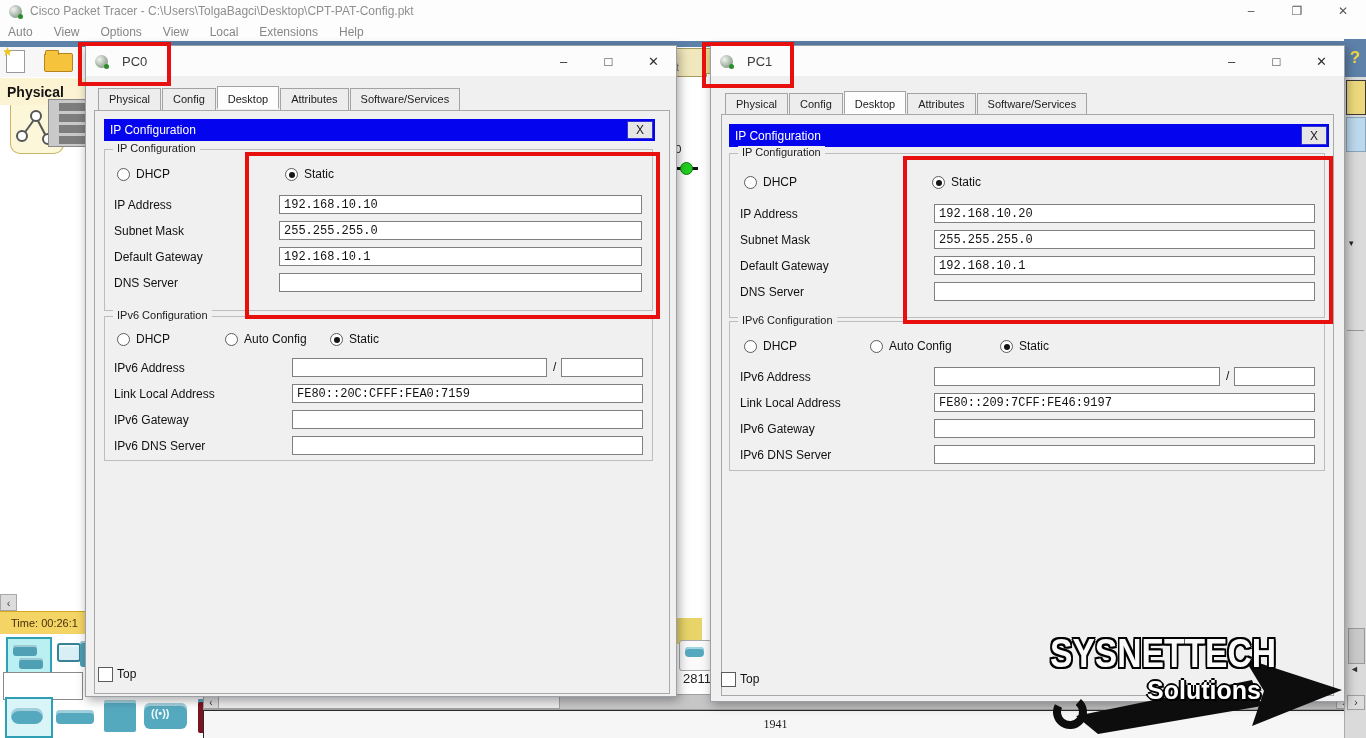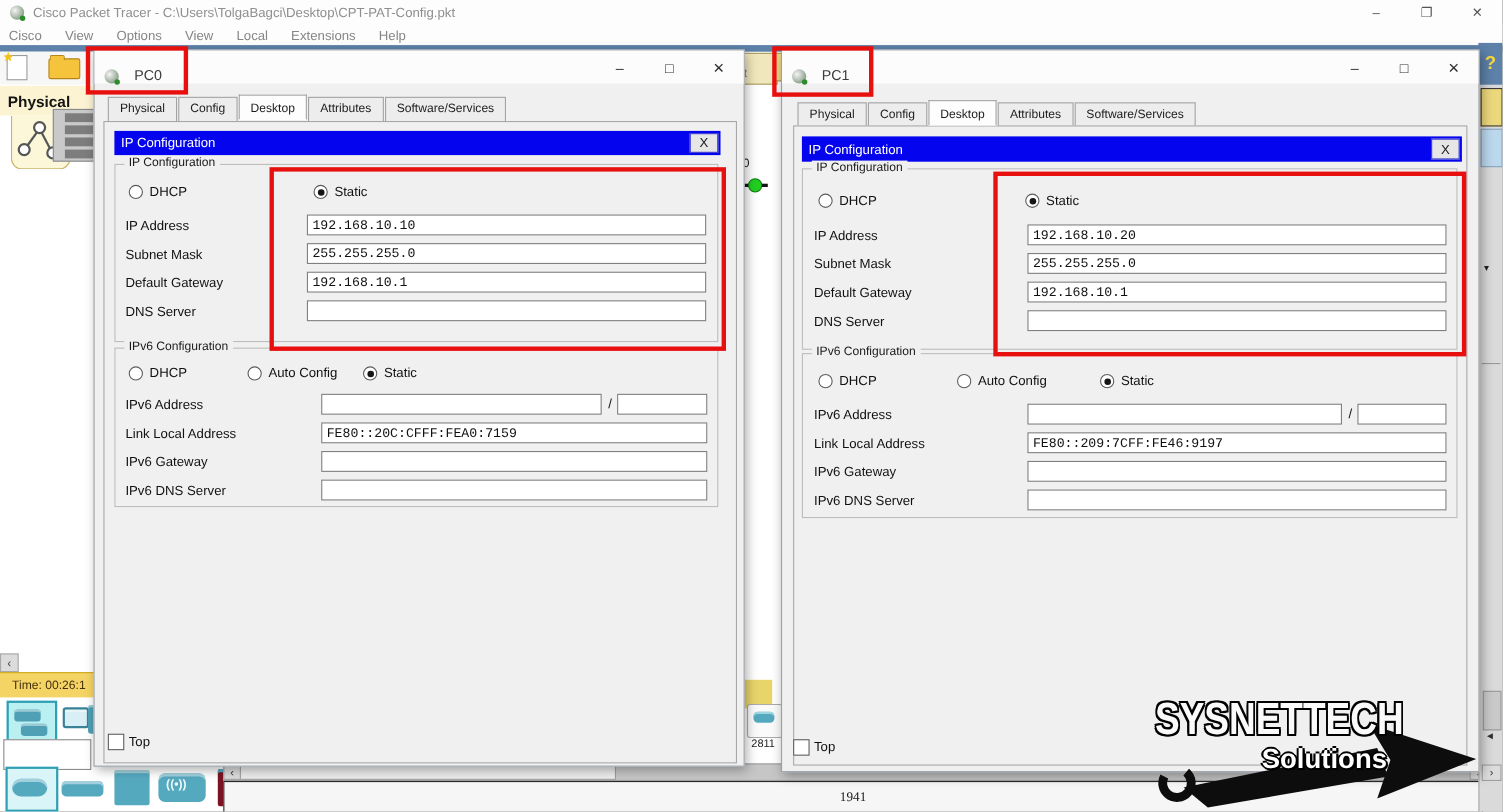--- a/index.html
+++ b/index.html
@@ -31,21 +31,21 @@
   
   .frag-tab{left:657px;top:48px;width:44px;height:24px;background:#f1e7bd;border:1px solid #a89b5e;font-size:11px;color:#7c7c7c;display:flex;align-items:flex-end;padding:0 0 3px 4px;}
   .frag-tab2{left:703px;top:48px;width:9px;height:24px;background:#ecd98a;border:1px solid #a89b5e;}
   .port-label{left:660px;top:143px;font-size:11px;color:#141414;}
   .link-line{left:654px;top:167px;width:44px;height:3px;background:#141414;}
   .link-dot{left:680px;top:162px;width:11px;height:11px;border-radius:50%;background:#21cf21;border:1px solid #0e7a0e;}
   .ip-frag{left:657px;top:175px;font-size:11px;color:#141414;}
   .yellow-frag{left:670px;top:618px;width:32px;height:26px;background:#e9d46a;}
   .palette-2811{left:679px;top:640px;width:31px;height:29px;background:#fafafa;border:1px solid #aaa;border-radius:3px;}
   .palette-2811 .glyph{position:absolute;left:5px;top:6px;width:19px;height:10px;background:#55a9bf;border-radius:4px;box-shadow:inset 0 2px 0 #9ed6e2;}
-  .palette-2811 .mdl{position:absolute;left:3px;top:30px;font-size:10px;color:#222;}
+  .palette-2811 .mdl{position:absolute;left:3px;top:30px;font-size:13px;color:#222;}
   
   .lscroll{left:0;top:594px;width:15px;height:15px;background:#dcdcdc;border:1px solid #a8a8a8;font-size:11px;color:#444;display:flex;align-items:center;justify-content:center;}
   .timebar{left:0;top:611px;width:86px;height:22px;background:#f4d464;border-top:1px solid #cfa91f;display:flex;align-items:center;overflow:hidden;}
   .time-label{font-size:11px;color:#46300a;white-space:nowrap;padding-left:11px;}
   .cat-row .cat{position:absolute;width:42px;height:40px;}
   .cat-sel{left:6px;top:637px;background:#baf0f2;border:2px solid #2f9fb4;}
   .cat2{left:55px;top:639px;}
   .cat3{left:97px;top:641px;width:24px;height:36px;background:#24375a;}
   .devglyph{position:absolute;background:#4f9fb5;border-radius:3px;box-shadow:inset 0 2px 0 rgba(255,255,255,.45);}
   .dev-box{left:3px;top:672px;width:78px;height:26px;background:#fff;border:1px solid #8a8a8a;}
@@ -65,21 +65,21 @@
   .help-glyph{color:#f7d83f;font-weight:bold;font-size:17px;}
   .rbtn-y{left:1346px;top:80px;width:18px;height:33px;background:#ecd87c;border:1px solid #3a3a3a;}
   .rbtn-b{left:1346px;top:117px;width:18px;height:33px;background:#bcd8ec;border:1px solid #8aa4bb;}
   .rcaret{left:1349px;top:238px;font-size:9px;color:#222;}
   .rdivider{left:1347px;top:330px;width:17px;height:1px;background:#999;}
   .rthumb{left:1348px;top:628px;width:15px;height:34px;background:#c9c9c9;border:1px solid #999;}
   .rtri{left:1350px;top:664px;font-size:9px;color:#333;}
   .rarrow{left:1347px;top:695px;width:16px;height:13px;background:#dcdcdc;border:1px solid #9f9f9f;font-size:10px;color:#333;display:flex;align-items:center;justify-content:center;}
   
   .win{position:absolute;background:#f0f0f0;border:1px solid #9aa0a6;box-shadow:2px 3px 10px rgba(0,0,0,.35);z-index:10;}
-  .win-titlebar{position:absolute;left:0;top:0;right:0;height:30px;background:#fcfcfc;display:flex;align-items:flex-end;}
+  .win-titlebar{position:absolute;left:0;top:0;right:0;height:30px;background:#fcfcfc;display:flex;align-items:center;}
   .win-title{font-size:13px;color:#3c3c3c;margin-left:6px;}
   .win-ctrls{position:absolute;top:0;right:0;height:30px;display:flex;}
   .wbtn{width:45px;height:30px;display:flex;align-items:center;justify-content:center;font-size:13px;color:#2e2e2e;}
   .tabs{position:absolute;display:flex;}
   .tab{border:1px solid #a3a3a3;background:#ededed;padding:4px 10px 3px;font-size:11px;color:#1c1c1c;margin-right:1px;position:relative;}
   .tab.active{background:#fdfdfd;border-bottom-color:#fdfdfd;padding-top:6px;top:-2px;z-index:2;}
   .panel{position:absolute;border:1px solid #a8a8a8;background:#f0f0f0;}
   .bluebar{position:absolute;background:#0404ee;color:#fff;font-size:12px;display:flex;align-items:center;padding-left:6px;}
   .dlg-x{position:absolute;right:2px;top:2px;bottom:2px;width:24px;background:#e6e6e6;border:1px solid #3434d0;color:#1a1a1a;font-size:12px;display:flex;align-items:center;justify-content:center;}
   .gbox{position:absolute;border:1px solid #bdbdbd;}
@@ -109,21 +109,21 @@
   <div class="abs main-titlebar">
     <span class="app-icon"></span>
     <span class="main-title">Cisco Packet Tracer - C:\Users\TolgaBagci\Desktop\CPT-PAT-Config.pkt</span>
   </div>
   <div class="main-ctrls">
     <span class="mbtn">–</span>
     <span class="mbtn">❐</span>
     <span class="mbtn">✕</span>
   </div>
   <div class="abs menubar">
-    <span class="menu-item">Cisco</span>
+    <span class="menu-item">Auto</span>
     <span class="menu-item">View</span>
     <span class="menu-item">Options</span>
     <span class="menu-item">View</span>
     <span class="menu-item">Local</span>
     <span class="menu-item">Extensions</span>
     <span class="menu-item">Help</span>
   </div>
   <div class="abs blue-strip"></div>
   <div class="abs toolbar"></div>
   <div class="abs icon-newfile"></div>

